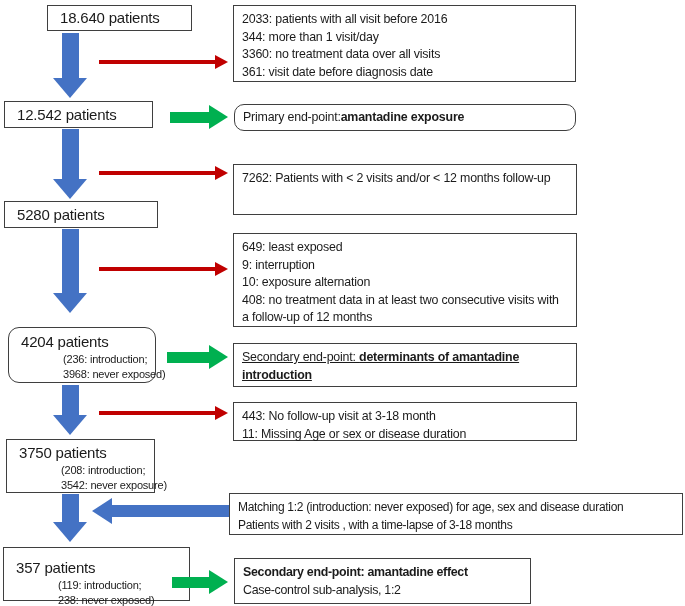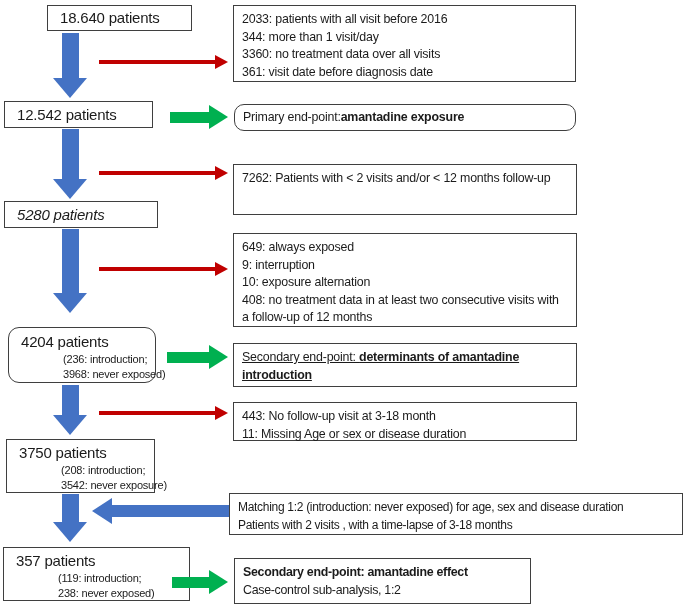--- a/index.html
+++ b/index.html
@@ -12,24 +12,24 @@
     position:absolute; background:#ffffff; box-sizing:border-box;
     border:1.6px solid var(--box-border, #3f3f3f);
   }
   
   .lbox { border-width:1.8px; padding:2px 4px 2px 12px; }
   .lbox .main { font-size:15px; line-height:20px; white-space:nowrap; }
   .lbox .sub  { font-size:11px; line-height:14.5px; white-space:nowrap;margin-left:42px; }
   .lbox.single { display:flex; align-items:center; }
   .l1 { left:8px;  top:5px;   width:145px; height:26px;margin-left:39px; }
   .l2 { left:4px;  top:101px; width:149px; height:27px; }
-  .l3 { left:4px;  top:201px; width:154px; height:27px;font-style:italic; }
+  .l3 { left:4px;  top:201px; width:154px; height:27px; }
   .l4 { left:8px;  top:327px; width:148px; height:56px; padding-top:4px;border-radius:11px; }
   .l5 { left:6px;  top:439px; width:149px; height:54px; padding-top:3px; }
-  .l6 { left:3px;  top:547px; width:187px; height:54px; padding-top:3px; }
+  .l6 { left:3px;  top:547px; width:187px; height:54px; padding-top:10px; }
   
   .rbox { padding:5px 8px; font-size:12.4px; line-height:17.6px; }
   .r1 { left:233px; top:5px;   width:343px; height:77px; }
   .r2 { left:234px; top:104px; width:342px; height:27px; display:flex; align-items:center; white-space:nowrap;border-radius:10px; }
   .r3 { left:233px; top:164px; width:344px; height:51px; }
   .r4 { left:233px; top:233px; width:344px; height:94px; }
   .r5 { left:233px; top:343px; width:344px; height:44px;text-decoration:underline; }
   .r6 { left:233px; top:402px; width:344px; height:39px; white-space:nowrap; }
   .r7 { left:229px; top:493px; width:454px; height:42px; font-size:12px; white-space:nowrap; letter-spacing:-0.3px; }
   .r8 { left:234px; top:558px; width:297px; height:46px; white-space:nowrap; letter-spacing:-0.3px; }
@@ -160,21 +160,21 @@
   <div class="box rbox r2">
     <span>Primary end-point: </span>
       <span class="b">amantadine exposure</span>
   </div>
 
   <div class="box rbox r3">
     <div>7262: Patients with &lt; 2 visits and/or &lt; 12 months follow-up</div>
   </div>
 
   <div class="box rbox r4">
-    <div>649: always exposed</div>
+    <div>649: least exposed</div>
     <div>9: interruption</div>
     <div>10: exposure alternation</div>
     <div>408: no treatment data in at least two consecutive visits with a follow-up of 12 months</div>
   </div>
 
   <div class="box rbox r5">
     <span>Secondary end-point: </span><span class="b">determinants of amantadine introduction</span>
   </div>
 
   <div class="box rbox r6">

